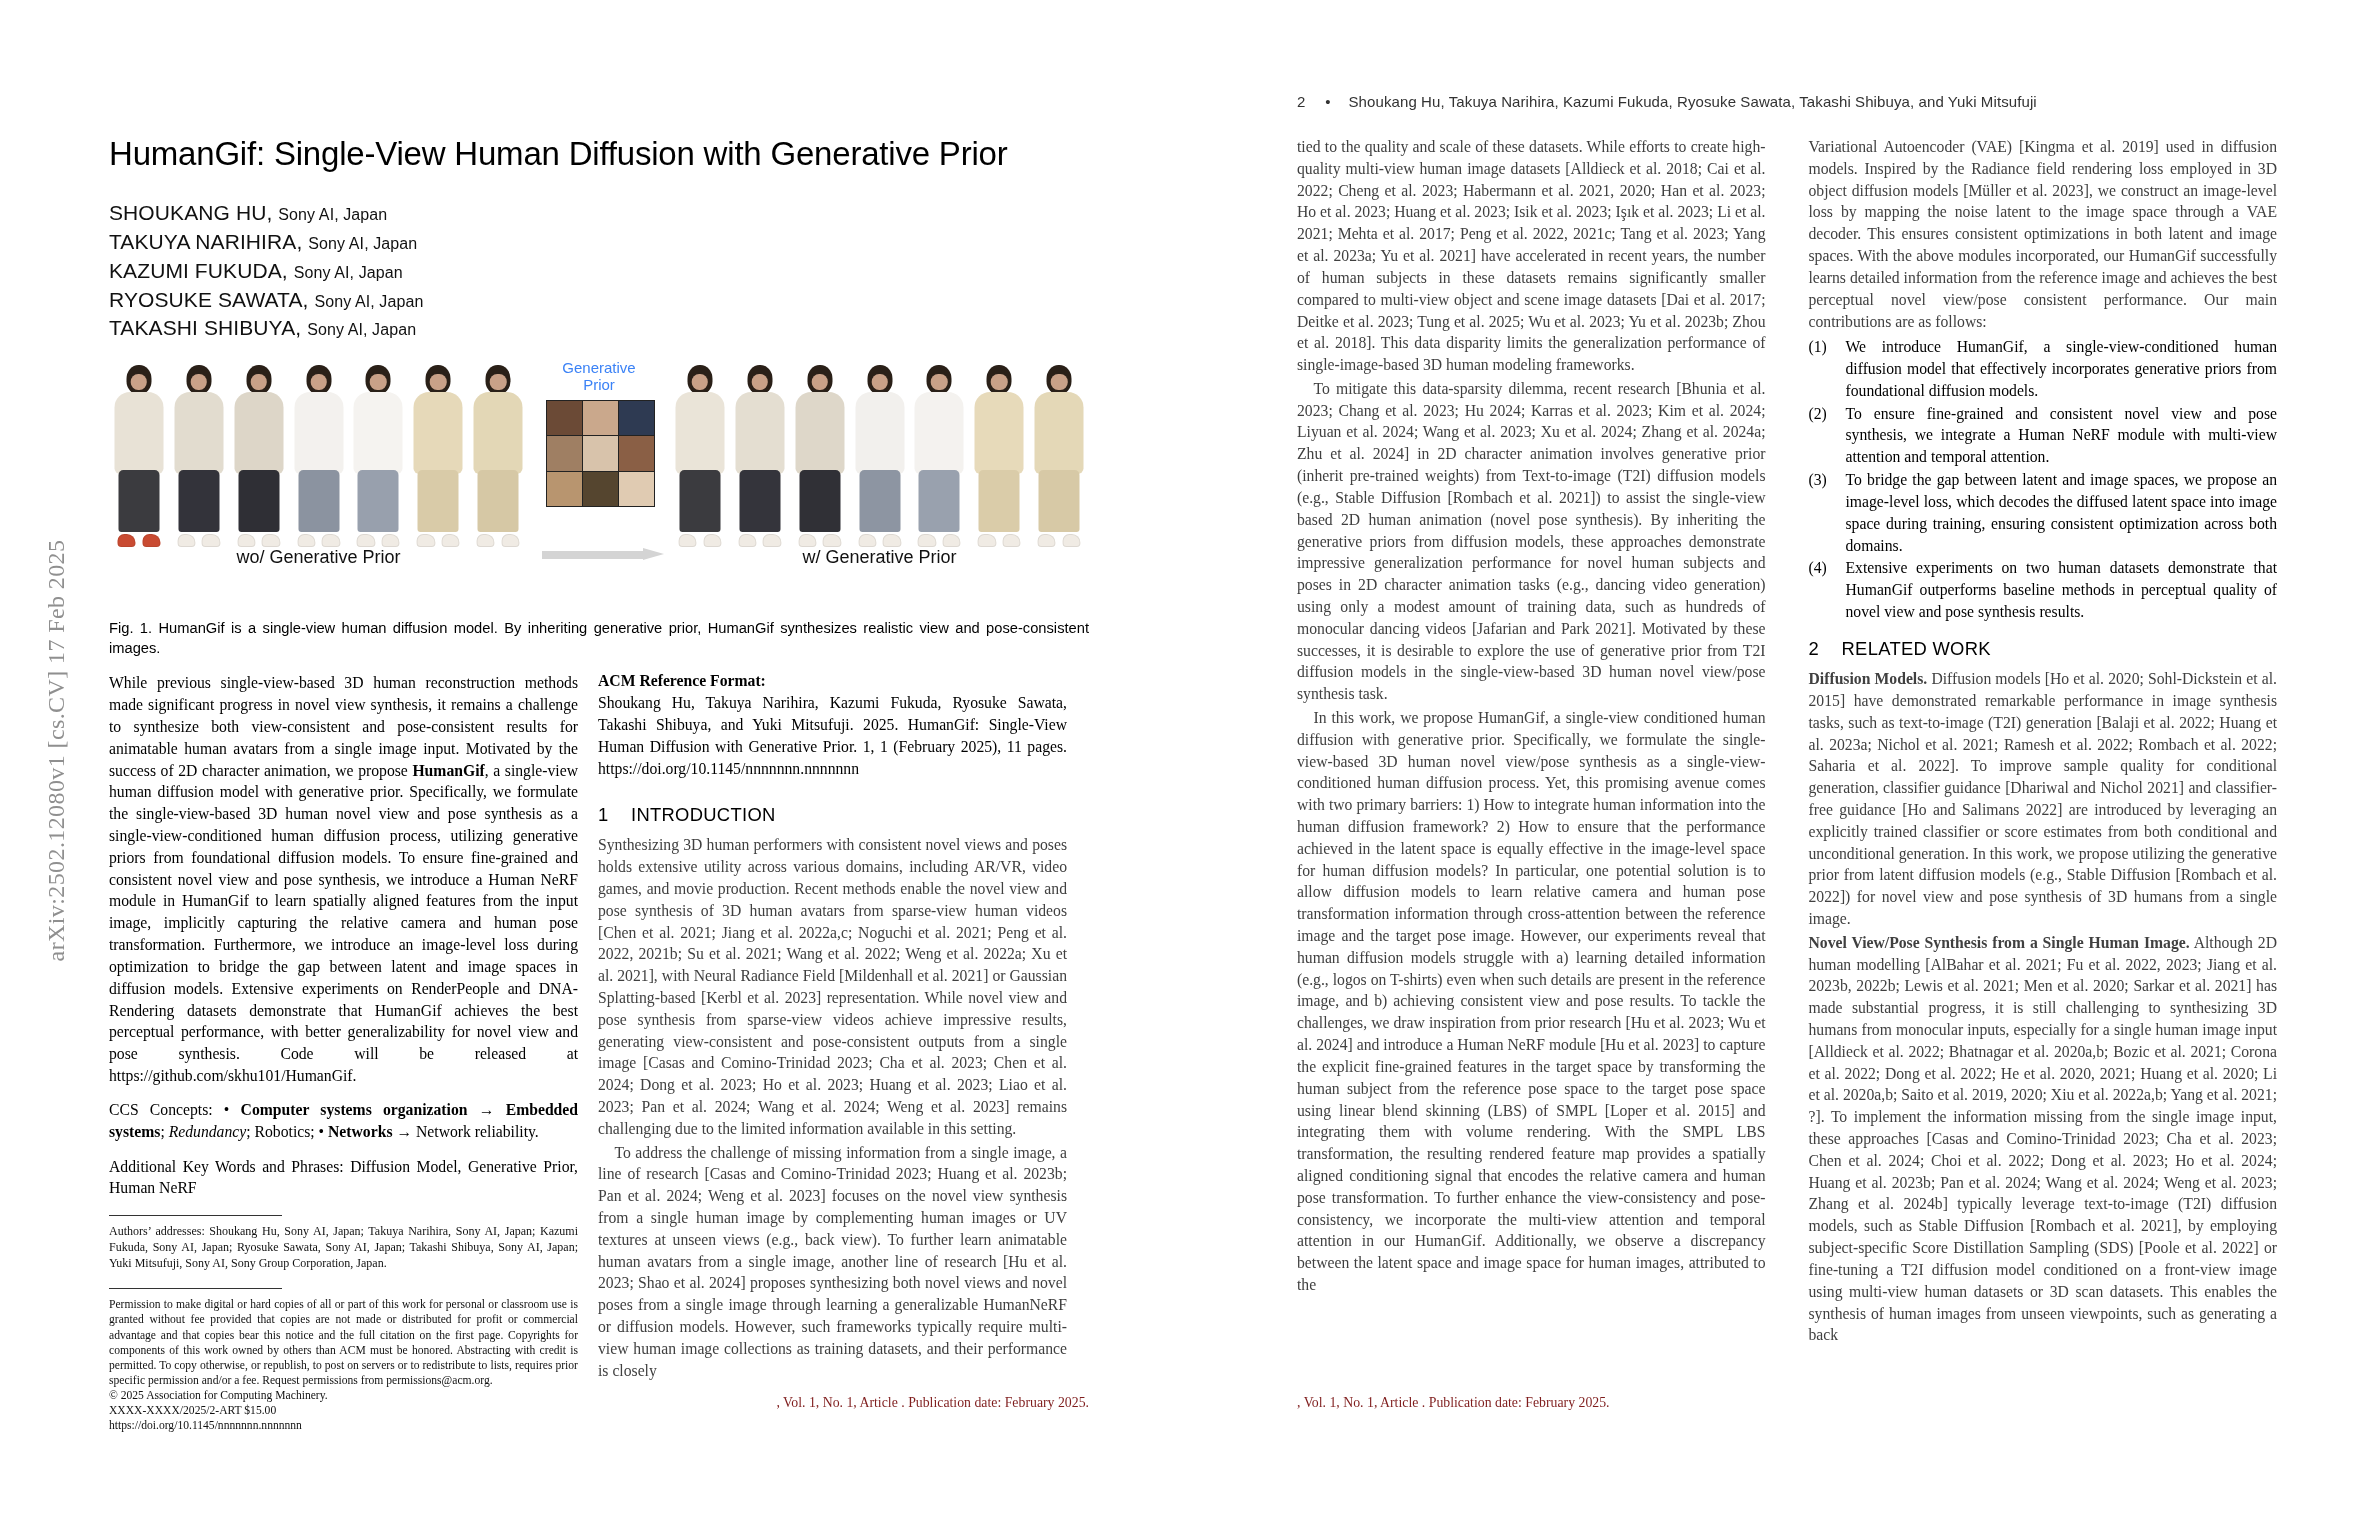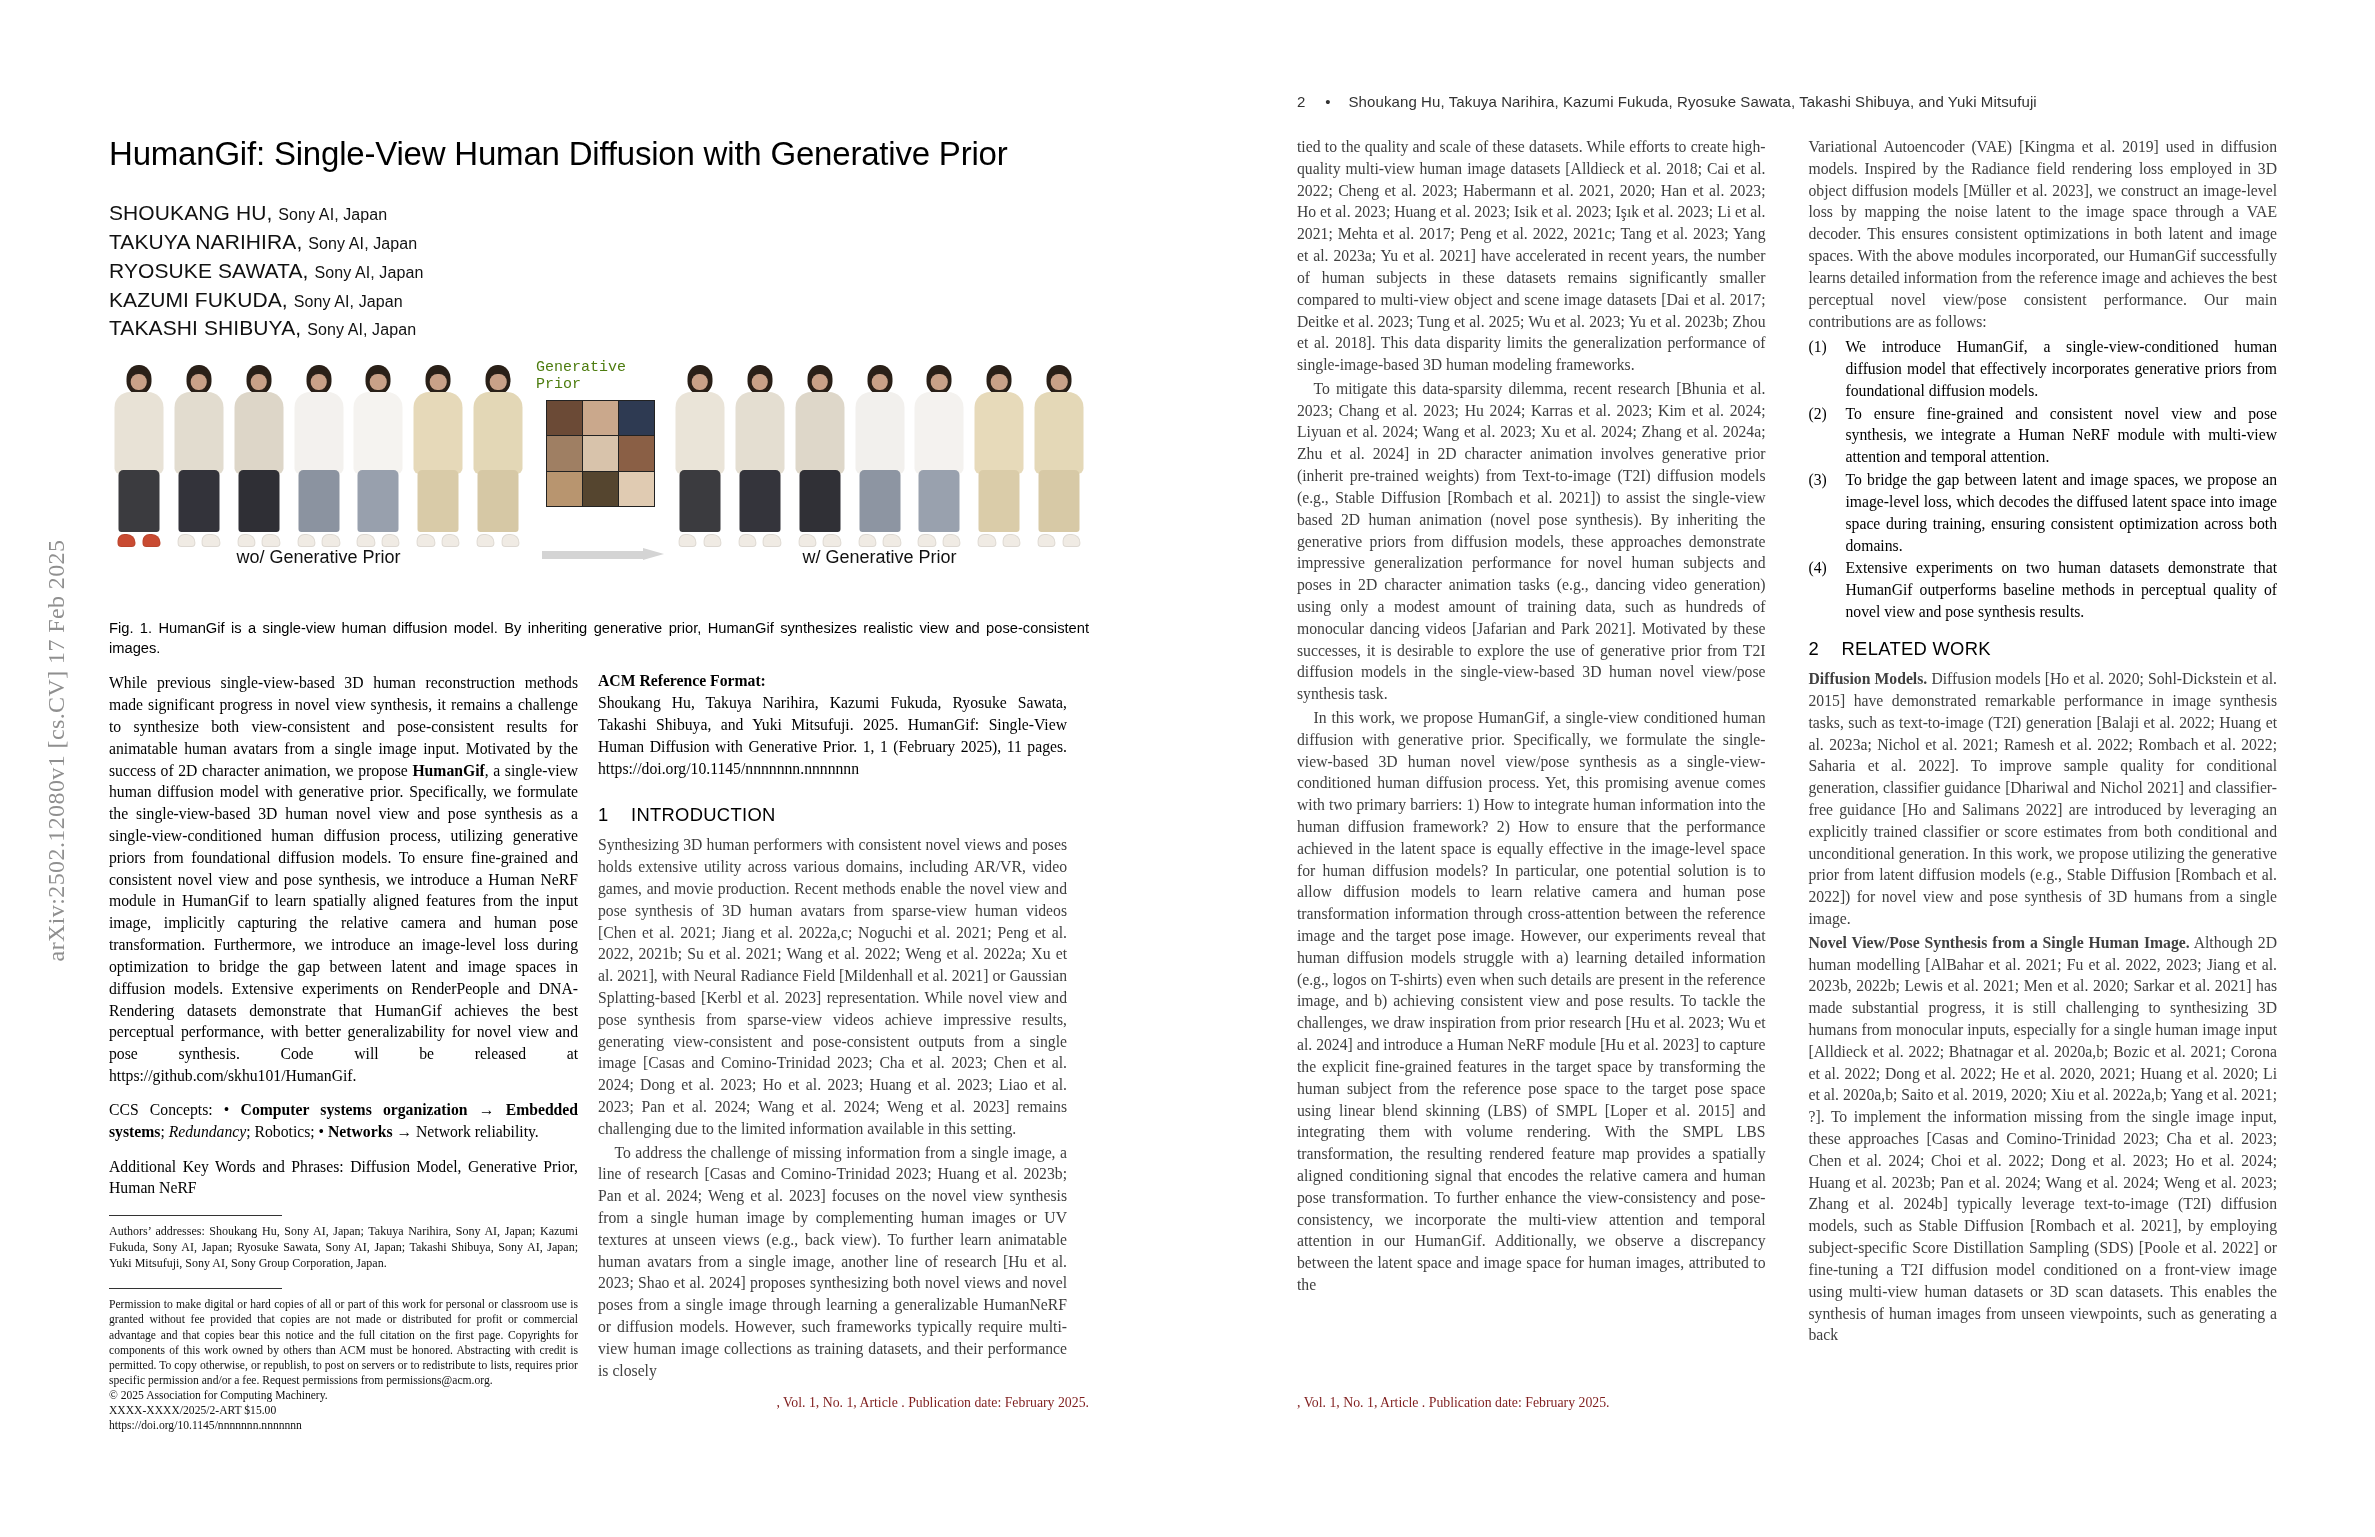--- a/index.html
+++ b/index.html
@@ -157,25 +157,25 @@
     width: 100%;
     text-align: center;
     font-family: "Liberation Sans", sans-serif;
     font-size: 18px;
     color: #111;
   }
   .gen-prior-label {
     position: absolute;
     top: 1.9px;
     width: 126px;
-    text-align: left;
-    font-family: Liberation Mono, monospace;
+    text-align: center;
+    font-family: Liberation Sans, sans-serif;
     font-size: 15px;
     line-height: 1.15;
-    color: #4d7c0f;
+    color: #3b82f6;
   }
   .gen-grid {
     position: absolute;
     top: 43px;
     left: 9.7px;
     width: 107px;
     height: 105px;
     display: grid;
     grid-template-columns: repeat(3, 1fr);
     grid-template-rows: repeat(3, 1fr);
@@ -375,25 +375,25 @@
       <div>
         <div class="author-line">
           <span>SHOUKANG HU,</span>
           <span class="aff">Sony AI, Japan</span>
         </div>
         <div class="author-line">
           <span>TAKUYA NARIHIRA,</span>
           <span class="aff">Sony AI, Japan</span>
         </div>
         <div class="author-line">
+          <span>KAZUMI FUKUDA,</span>
+          <span class="aff">Sony AI, Japan</span>
+        </div>
+        <div class="author-line">
           <span>RYOSUKE SAWATA,</span>
-          <span class="aff">Sony AI, Japan</span>
-        </div>
-        <div class="author-line">
-          <span>KAZUMI FUKUDA,</span>
           <span class="aff">Sony AI, Japan</span>
         </div>
         <div class="author-line">
           <span>TAKASHI SHIBUYA,</span>
           <span class="aff">Sony AI, Japan</span>
         </div>
       </div>
 
       <div class="figure-wrap">
 

